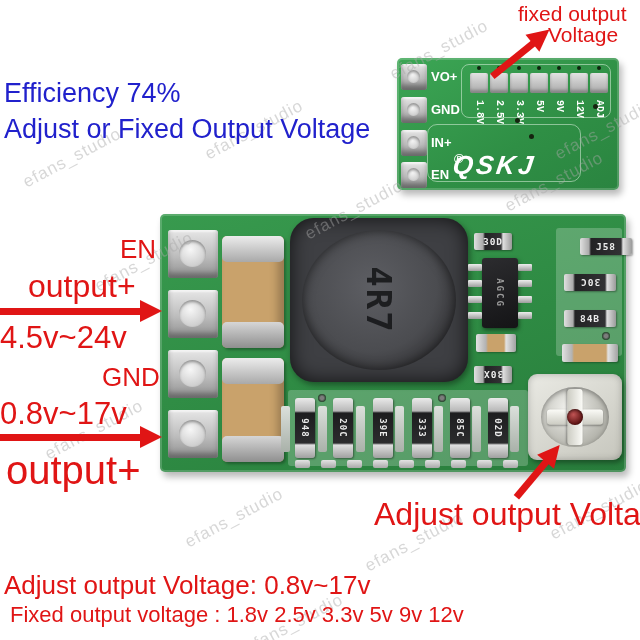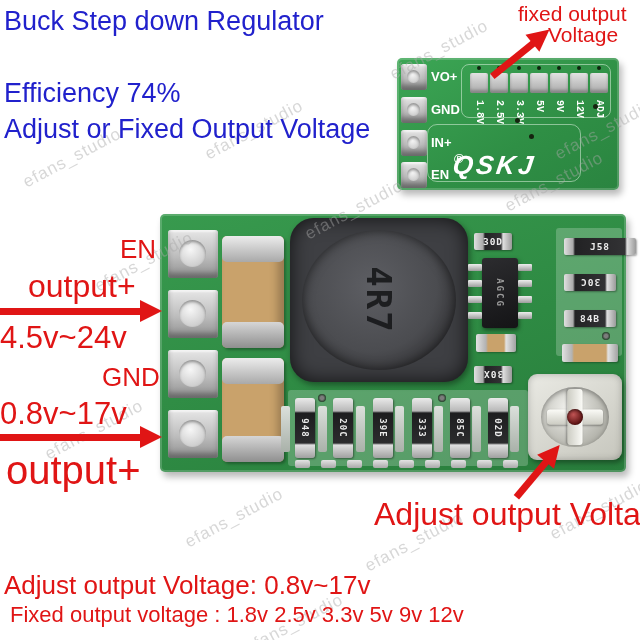--- a/index.html
+++ b/index.html
@@ -104,21 +104,20 @@
   <span class="wm" style="left:550px;top:120px">efans_studio</span>
   <span class="wm" style="left:90px;top:252px">efans_studio</span>
   <span class="wm" style="left:300px;top:200px">efans_studio</span>
   <span class="wm" style="left:500px;top:172px">efans_studio</span>
   <span class="wm" style="left:40px;top:420px">efans_studio</span>
   <span class="wm" style="left:180px;top:508px">efans_studio</span>
   <span class="wm" style="left:360px;top:532px">efans_studio</span>
   <span class="wm" style="left:545px;top:500px">efans_studio</span>
   <span class="wm" style="left:240px;top:614px">efans_studio</span>
 
-  <div class="hline" style="left:4px;top:6px">Buck Step down Regulator</div>
   <div class="hline" style="left:4px;top:78px">Efficiency 74%</div>
   <div class="hline" style="left:4px;top:114px">Adjust or Fixed Output Voltage</div>
 
   <div class="rtxt" style="left:518px;top:2px;font-size:21px">fixed output</div>
   <div class="rtxt" style="left:548px;top:23px;font-size:21px">Voltage</div>
   <div class="arr" style="left:492px;top:65px;width:74px;transform:rotate(-39deg)">
     <div class="bar"></div>
       <div class="head"></div>
   </div>
 
@@ -244,21 +243,21 @@
     <div class="leg" style="left:308px;top:98px"></div>
     <div class="leg" style="left:358px;top:50px"></div>
     <div class="leg" style="left:358px;top:66px"></div>
     <div class="leg" style="left:358px;top:82px"></div>
     <div class="leg" style="left:358px;top:98px"></div>
     <div class="cap-small" style="left:316px;top:120px;width:40px"></div>
     <div class="res-h" style="left:314px;top:152px;width:38px">
         <span class="lbl flip">30X</span>
       </div>
 
-    <div class="res-h" style="left:404px;top:24px;width:72px">
+    <div class="res-h" style="left:420px;top:24px;width:52px">
         <span class="lbl">J58</span>
       </div>
     <div class="res-h" style="left:404px;top:60px;width:52px">
         <span class="lbl flip">30C</span>
       </div>
     <div class="res-h" style="left:404px;top:96px;width:52px">
         <span class="lbl">84B</span>
       </div>
     <div class="cap-small" style="left:402px;top:130px;width:56px"></div>
 

